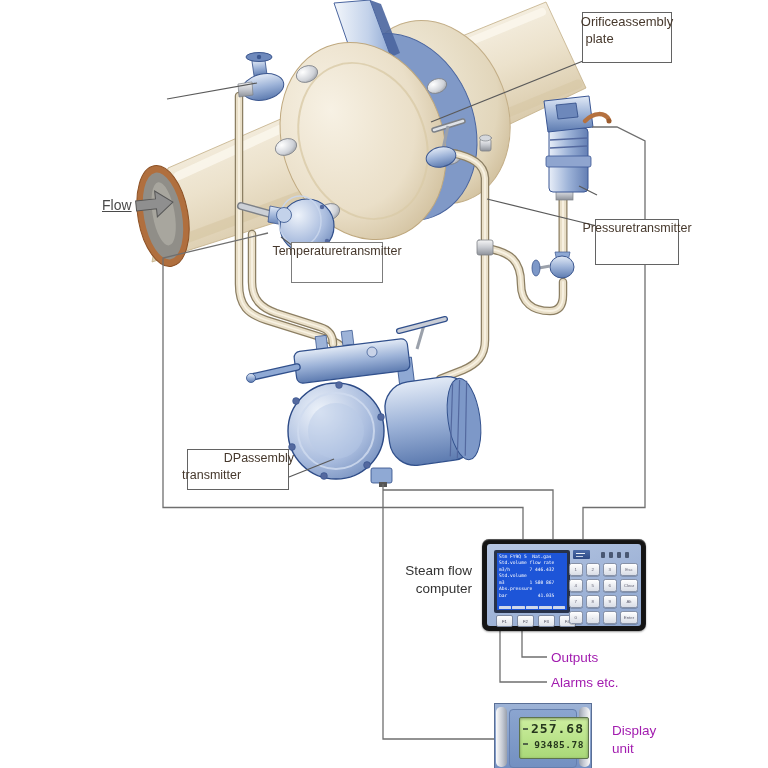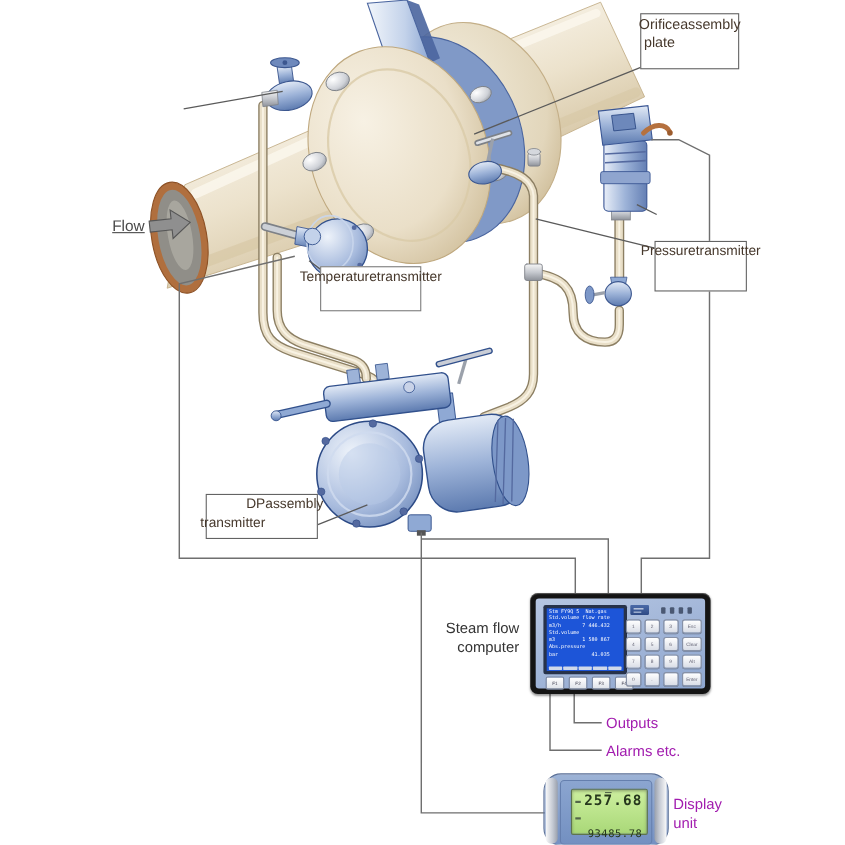--- a/index.html
+++ b/index.html
@@ -47,34 +47,34 @@
   .clogo:after{content:"";position:absolute;left:3px;top:5.5px;width:7px;height:1.2px;background:#c4d0e6;}
   .indicators{position:absolute;left:114px;top:8px;display:flex;gap:4.5px;}
   .ind{width:3.5px;height:6px;background:#3a4660;border-radius:1px;opacity:.85;}
   .keypad{position:absolute;left:82px;top:19px;display:grid;
         grid-template-columns:13.5px 13.5px 13.5px 18px;grid-auto-rows:12.5px;gap:3.5px;}
   .key{background:linear-gradient(#ffffff,#d9dde6);border:.5px solid #8791a6;border-radius:2.5px;
         font-size:4.4px;color:#667;display:flex;align-items:center;justify-content:center;
         box-shadow:0 .5px .5px rgba(0,0,0,.35);}
 
   
-  .display-unit{position:absolute;left:494px;top:703px;width:114px;height:66px;
-        background:linear-gradient(#9db3d6,#7490c2);border-radius:16px;border:1px solid #5a6f96;box-sizing:border-box;}
+  .display-unit{position:absolute;left:494px;top:703px;width:98px;height:66px;
+        background:linear-gradient(#9db3d6,#7490c2);border-radius:0;border:1px solid #5a6f96;box-sizing:border-box;}
   .du-cap{position:absolute;top:3px;width:11px;height:60px;border-radius:5px;
         background:linear-gradient(90deg,#fafafa,#c3c8d2 60%,#9aa0ac);}
   .du-cap.left{left:1px;} .du-cap.right{right:1px;transform:scaleX(-1);}
   .du-face{position:absolute;left:14px;right:14px;top:5px;bottom:0;border-radius:4px;
         background:linear-gradient(#8ba5d0,#7390c1);border:1px solid #657fae;}
   .du-lcd{position:absolute;left:9px;top:7px;width:68px;height:40px;border-radius:2px;
         background:linear-gradient(#cdef9f,#a9d878);border:1px solid #5e744e;
         box-shadow:inset 0 1px 3px rgba(0,0,0,.35);}
   .du-top{position:absolute;right:4px;top:3px;font-family:"DejaVu Sans Mono",monospace;
         font-weight:bold;font-size:13px;letter-spacing:1px;color:#26371d;}
-  .du-bottom{position:absolute;right:4px;top:35px;font-family:"DejaVu Sans Mono",monospace;
-        font-weight:normal;font-size:9.5px;letter-spacing:.5px;color:#26371d;}
+  .du-bottom{position:absolute;right:4px;top:21px;font-family:"DejaVu Sans Mono",monospace;
+        font-weight:bold;font-size:9.5px;letter-spacing:.5px;color:#26371d;}
   .du-ann{position:absolute;left:3px;width:5px;height:1.6px;background:#53664a;}
   .du-sym{position:absolute;left:30px;top:2px;width:6px;height:2px;border-top:1.4px solid #53664a;}
 </style>
 </head>
 <body>
 
 <div class="stage">
 
 <svg width="768" height="768" viewBox="0 0 768 768">
   <defs>

